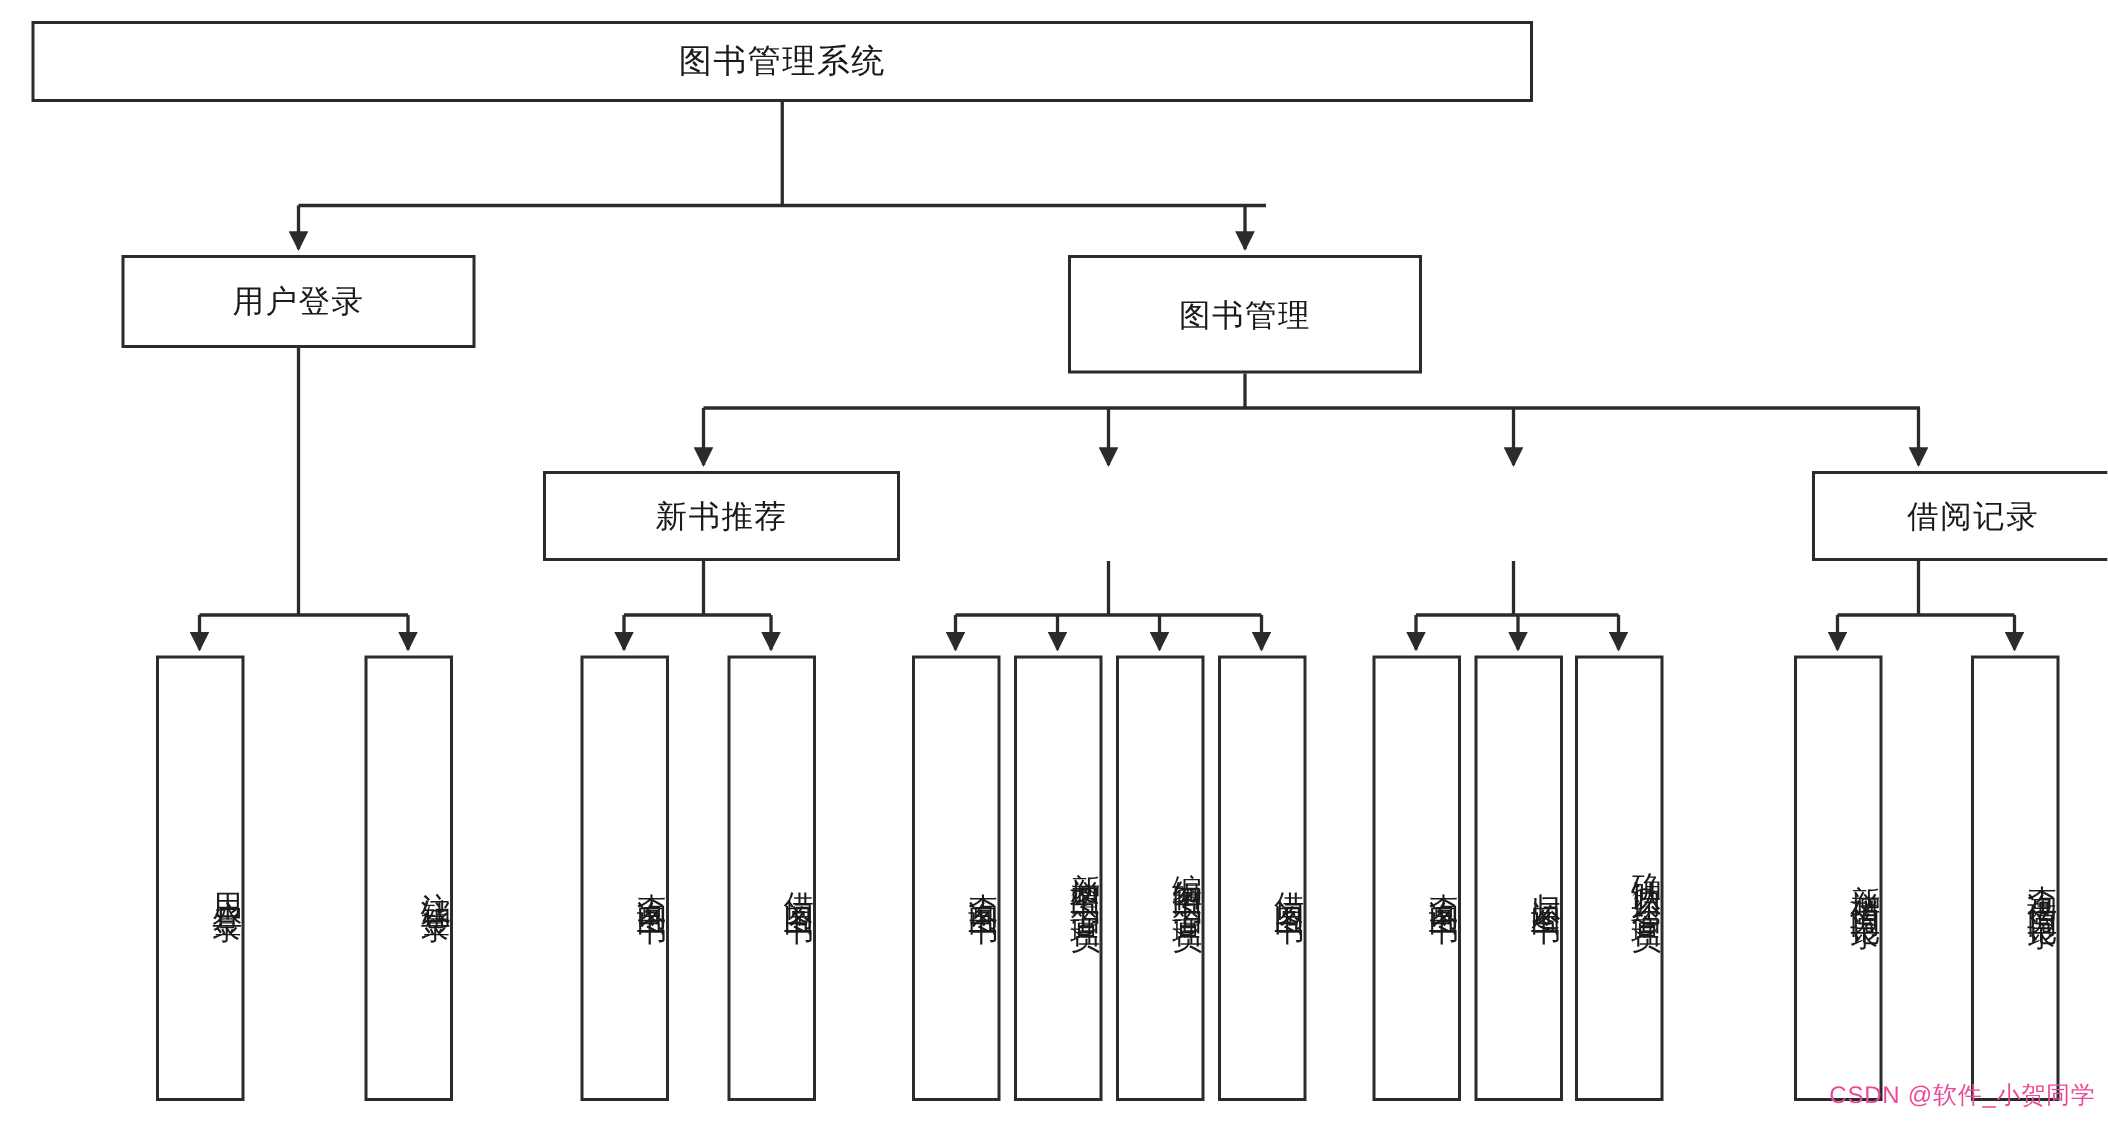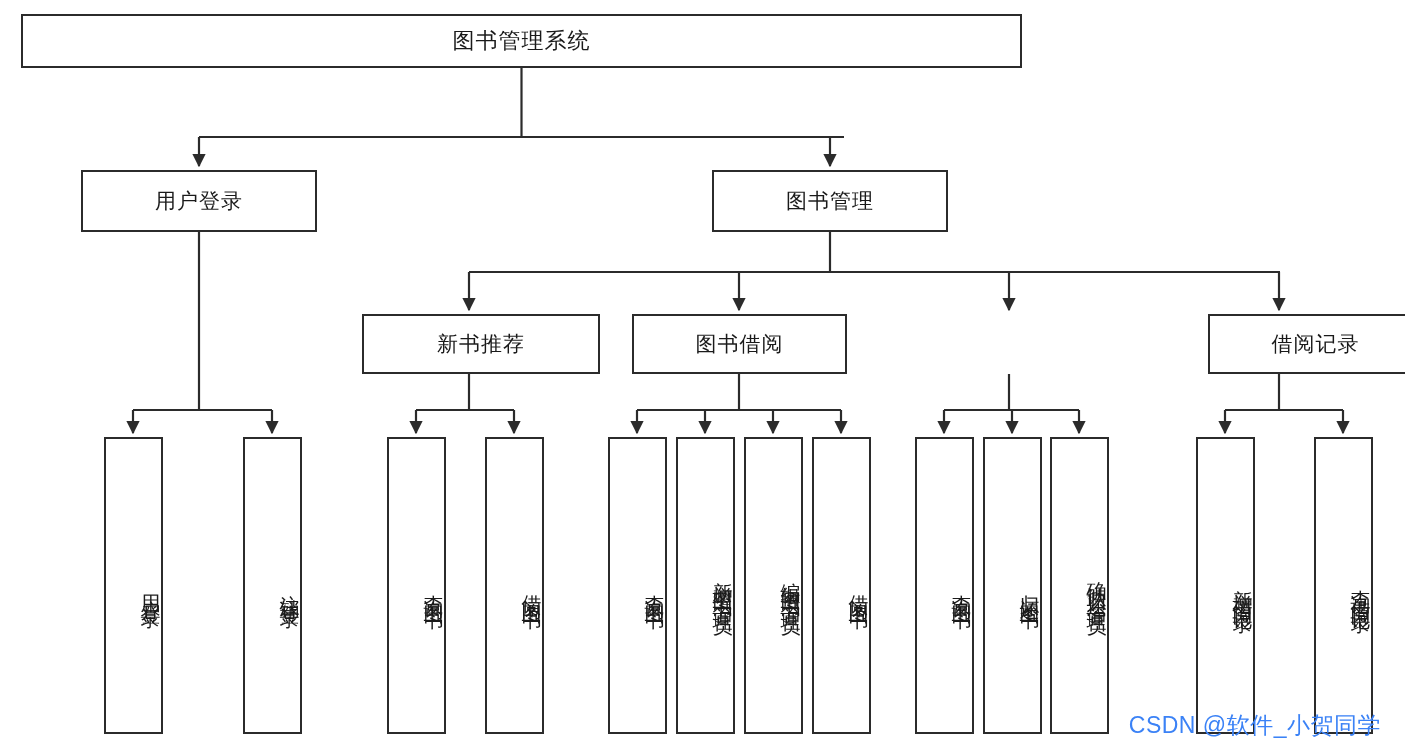--- a/index.html
+++ b/index.html
@@ -48,24 +48,24 @@
   svg.edges {
     position: absolute;
     left: 0;
     top: 0;
     width: 1405px;
     height: 747px;
     pointer-events: none;
   }
   .watermark {
     position: absolute;
-    right: 24px;
+    right: 8px;
     bottom: 6px;
-    font-size: 23px;
-    color: #3b82f6;
+    font-size: 16px;
+    color: #ec4899;
     letter-spacing: 0.5px;
     white-space: nowrap;
   }
 </style>
 </head>
 <body>
 
 <div id="canvas">
 
   <svg class="edges" viewBox="0 0 1405 747" xmlns="http://www.w3.org/2000/svg">
@@ -114,24 +114,23 @@
       <path d="M 1279 374 L 1279 410"></path>
       <path d="M 1225 410 L 1343 410"></path>
       <path d="M 1225 410 L 1225 433" marker-end="url(#arrow)"></path>
       <path d="M 1343 410 L 1343 433" marker-end="url(#arrow)"></path>
     </g>
   </svg>
 
   <div class="node horiz root" style="left: 21px; top: 14px; width: 1001px; height: 54px;">图书管理系统</div>
 
   <div class="node horiz" style="left: 81px; top: 170px; width: 236px; height: 62px;">用户登录</div>
-  <div class="node horiz" style="left: 712px; top: 170px; width: 236px; height: 62px;">图书管理</div>
+  <div class="node horiz" style="left: 712px; top: 170px; width: 236px; height: 79px;">图书管理</div>
 
   <div class="node horiz" style="left: 362px; top: 314px; width: 238px; height: 60px;">新书推荐</div>
-  <div class="node horiz" style="left: 632px; top: 314px; width: 215px; height: 60px;">图书借阅</div>
   <div class="node horiz" style="left: 1172px; top: 314px; width: 215px; height: 60px; margin-left: 36px;">借阅记录</div>
 
   <div class="node vert" style="left: 104px; top: 437px; width: 59px; height: 297px;">用户登录</div>
   <div class="node vert" style="left: 243px; top: 437px; width: 59px; height: 297px;">注销登录</div>
   <div class="node vert" style="left: 387px; top: 437px; width: 59px; height: 297px;">查询图书</div>
   <div class="node vert" style="left: 485px; top: 437px; width: 59px; height: 297px;">借阅图书</div>
   <div class="node vert" style="left: 608px; top: 437px; width: 59px; height: 297px;">查询图书</div>
   <div class="node vert" style="left: 676px; top: 437px; width: 59px; height: 297px;">新增图书（管理员）</div>
   <div class="node vert" style="left: 744px; top: 437px; width: 59px; height: 297px;">编辑图书（管理员）</div>
   <div class="node vert" style="left: 812px; top: 437px; width: 59px; height: 297px;">借阅图书</div>

